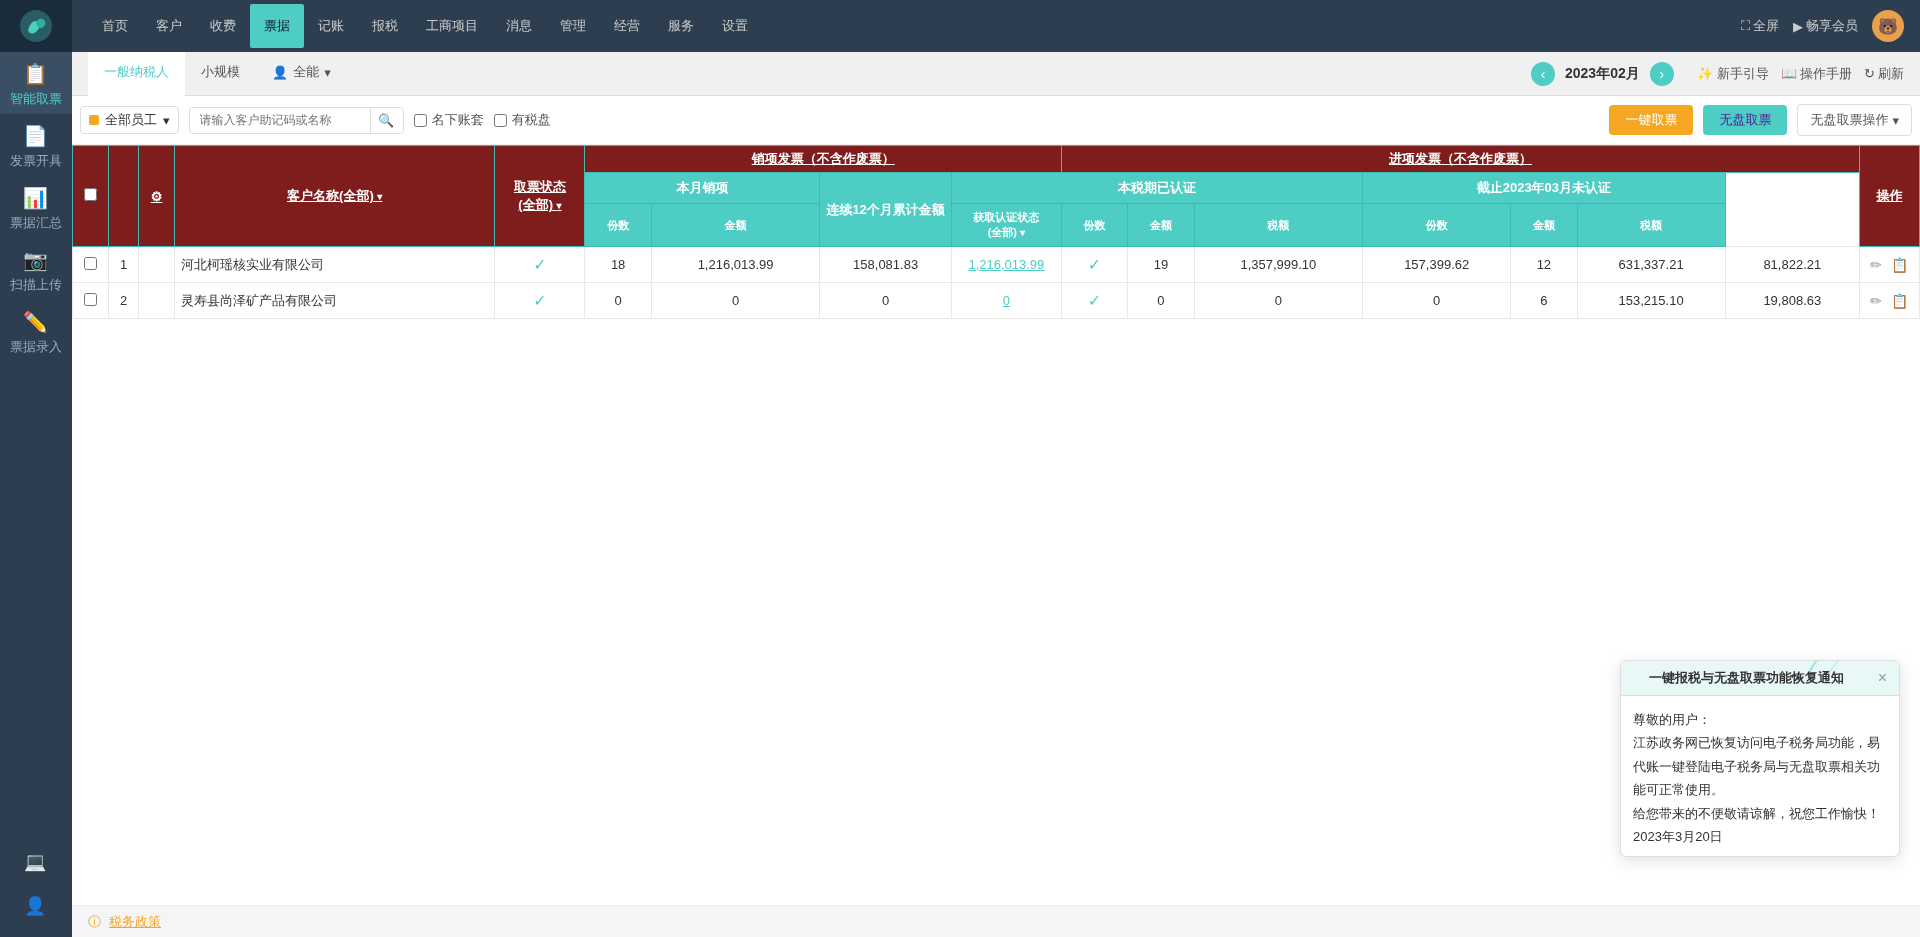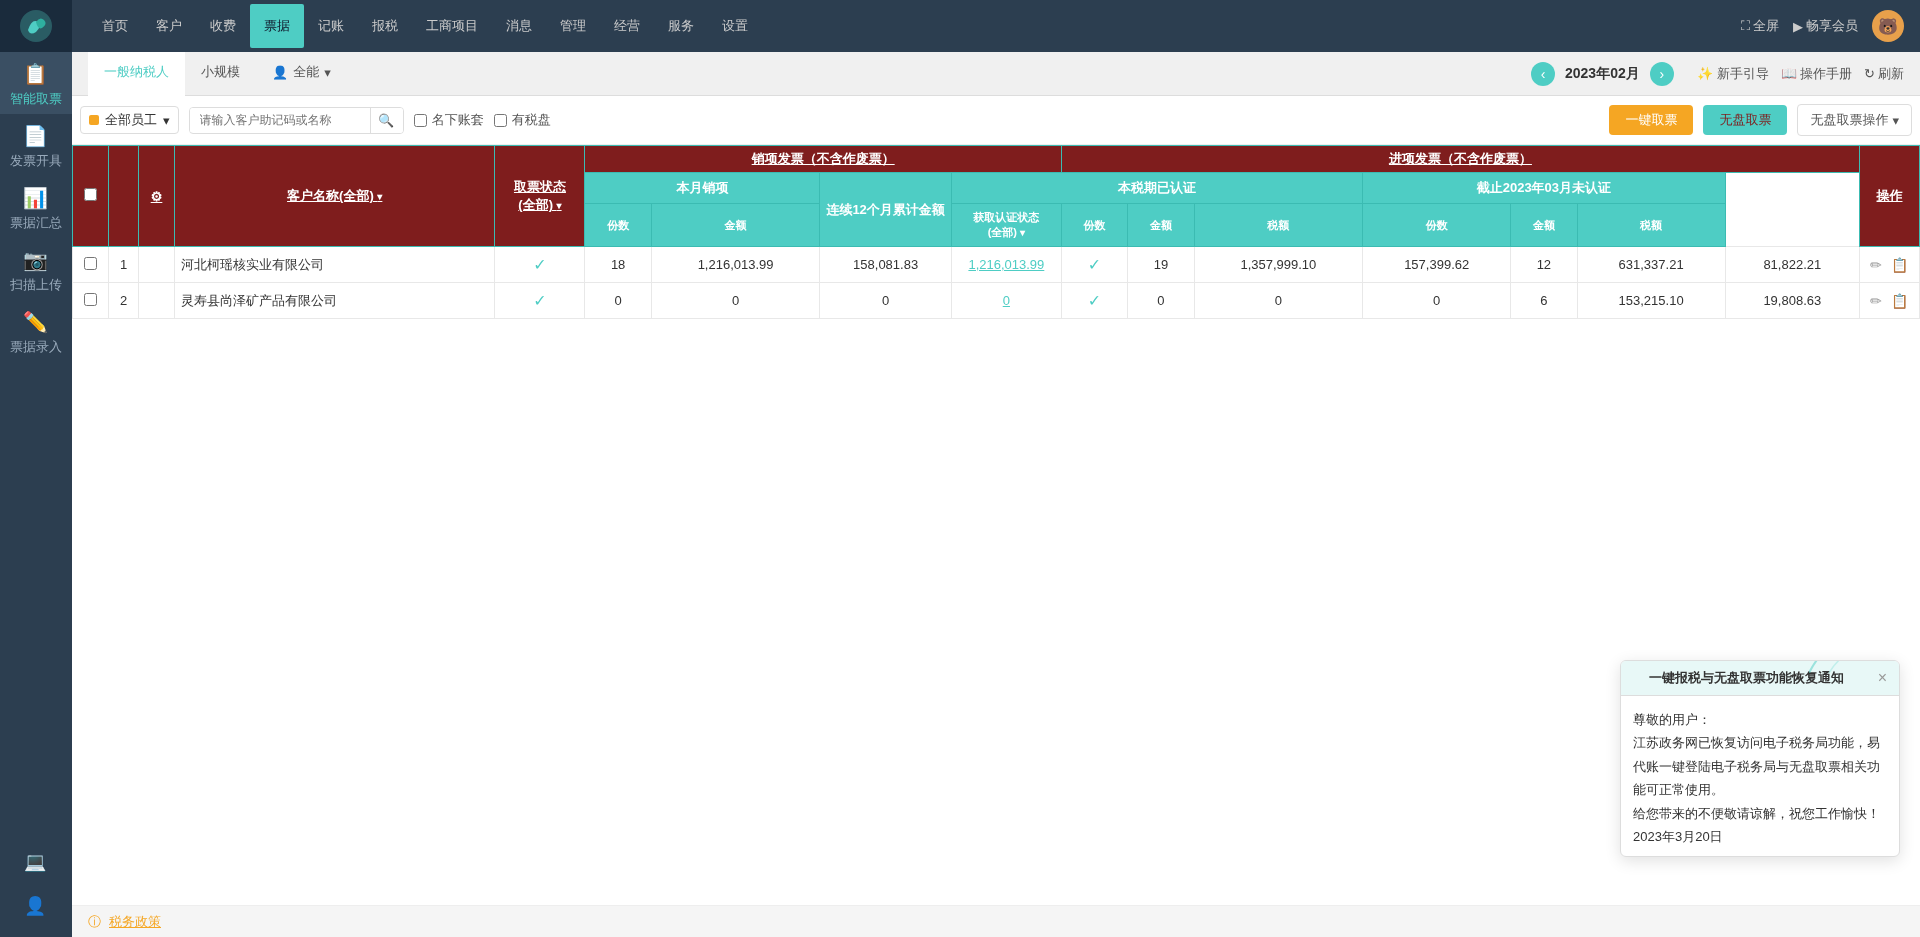--- a/index.html
+++ b/index.html
@@ -238,21 +238,21 @@
       background: #f5a623;
       color: #fff;
       border: none;
       border-radius: 4px;
       padding: 6px 16px;
       font-size: 13px;
       cursor: pointer;
     }
     .btn-danger {
       background: #4ecdc4;
-      color: #7f1d1d;
+      color: #4c1d95;
       border: none;
       border-radius: 4px;
       padding: 6px 16px;
       font-size: 13px;
       cursor: pointer;
     }
     .btn-outline {
       background: #fff;
       color: #555;
       border: 1px solid #ddd;

